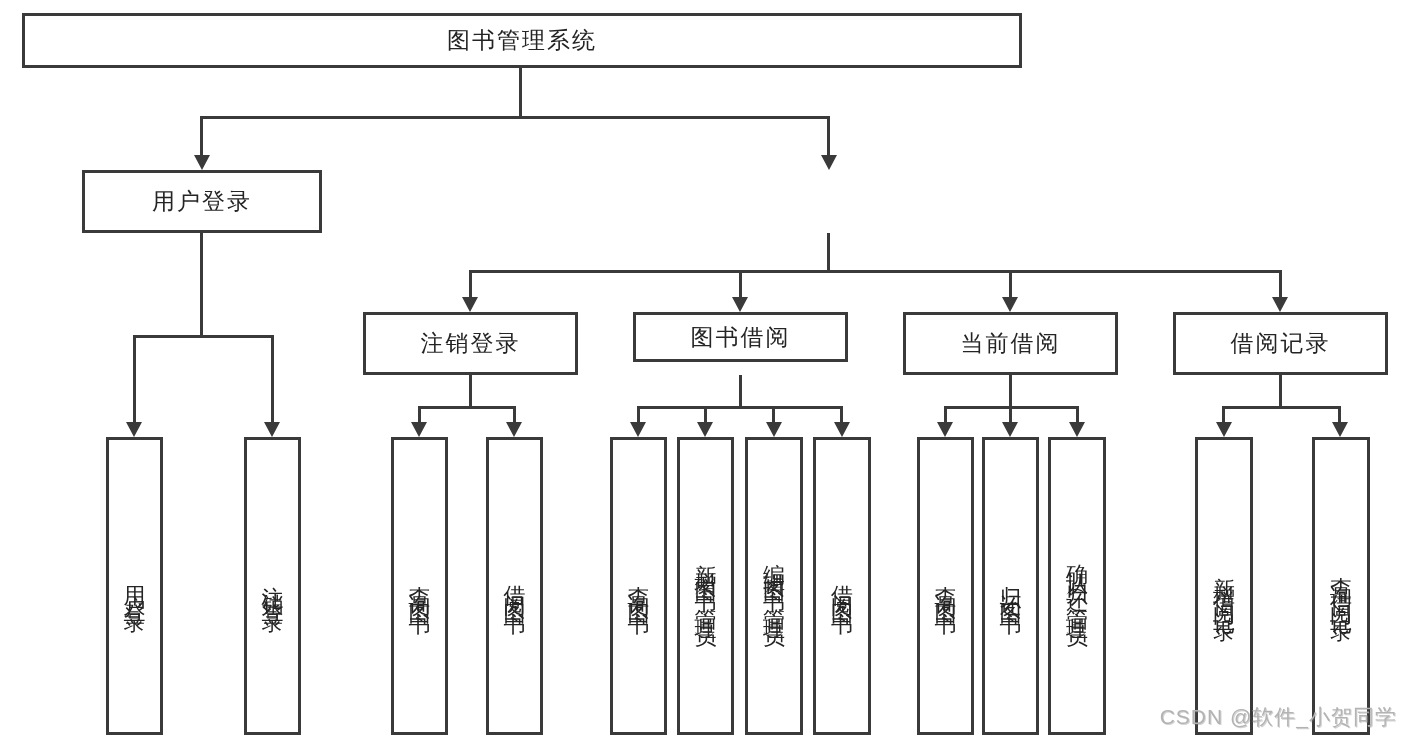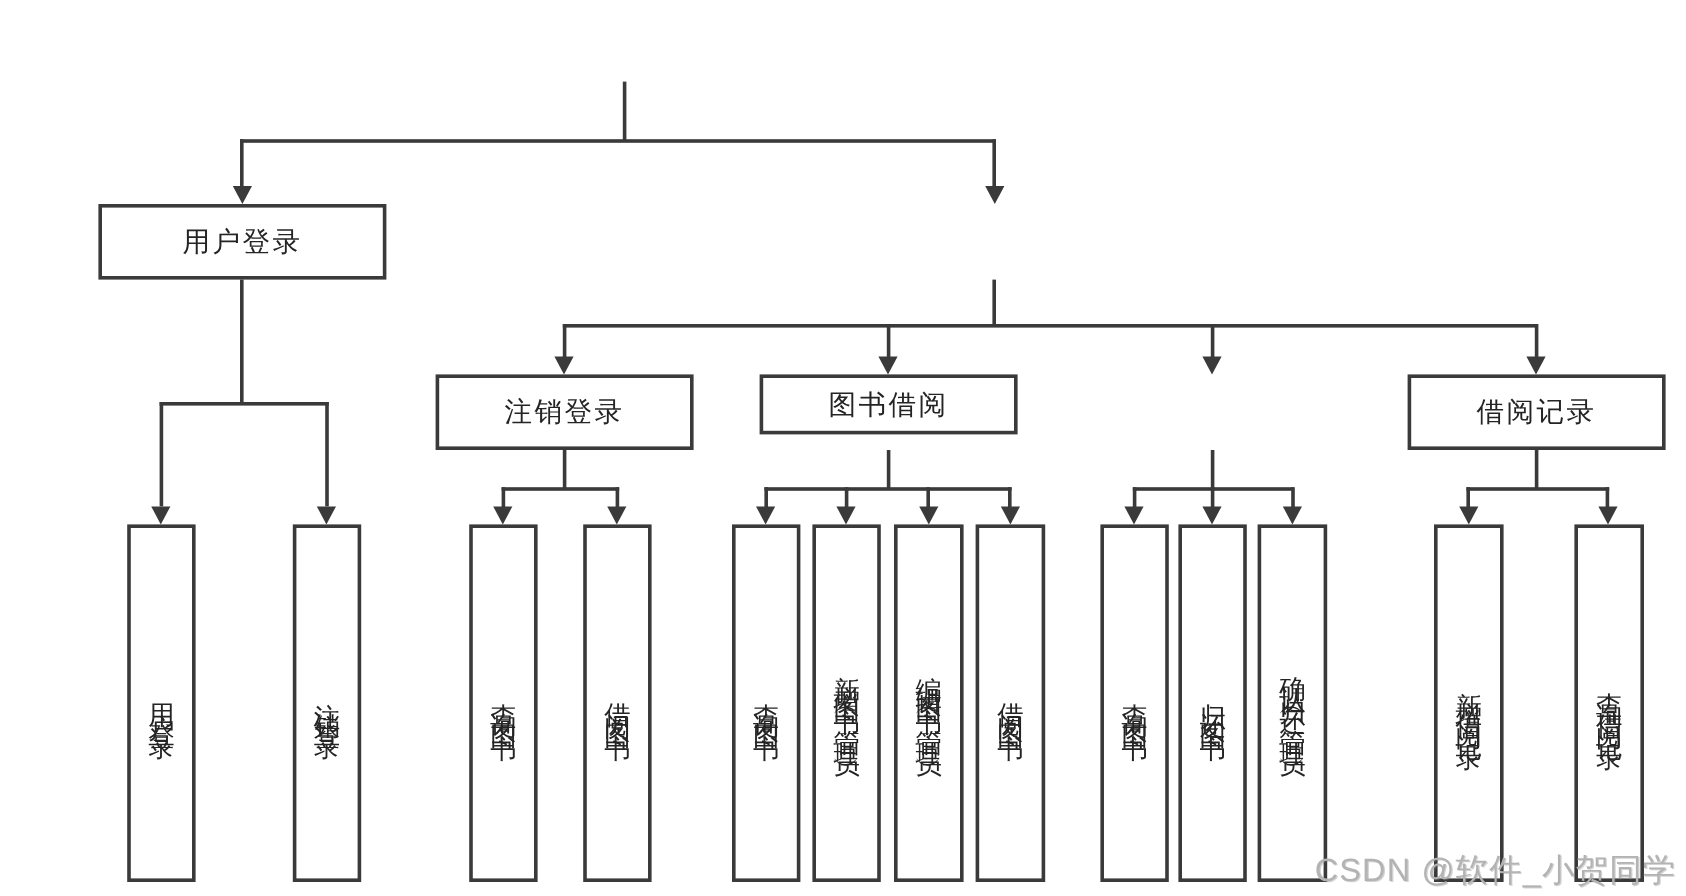--- a/index.html
+++ b/index.html
@@ -18,30 +18,33 @@
     font-size:22px; line-height:1; letter-spacing:9px; color:#242424;
   }
   .hline { position:absolute; height:3px; background:#3a3a3a; }
   .vline { position:absolute; width:3px; background:#3a3a3a; }
   .arrow {
     position:absolute; width:0; height:0;
     border-left:8px solid transparent; border-right:8px solid transparent;
     border-top:15px solid #3a3a3a;
   }
   .watermark {
-    position:absolute; right:8px; bottom:4px; font-size:27px;
+    position:absolute; right:8px; bottom:16px; font-size:21px;
     color:#b3b3b3; letter-spacing:1px; z-index:5; white-space:nowrap;
     text-shadow:1px 1px 0 rgba(130,130,130,0.35);
   }
 </style>
 </head>
 <body>
 
 <div class="canvas">
 
+  <div class="node" style="left:22px;top:13px;width:1000px;height:55px">
+    <span class="hlbl">图书管理系统</span>
+  </div>
 
   <div class="vline" style="left:519px;top:68px;height:50px"></div>
   <div class="hline" style="left:200px;top:116px;width:630px"></div>
   <div class="vline" style="left:200px;top:116px;height:40px"></div>
   <div class="arrow" style="left:194px;top:155px"></div>
   <div class="vline" style="left:827px;top:116px;height:40px"></div>
   <div class="arrow" style="left:821px;top:155px"></div>
 
   <div class="node" style="left:82px;top:170px;width:240px;height:63px">
     <span class="hlbl">用户登录</span>
@@ -63,20 +66,23 @@
   <div class="vline" style="left:1009px;top:270px;height:28px"></div>
   <div class="arrow" style="left:1002px;top:297px"></div>
   <div class="vline" style="left:1279px;top:270px;height:28px"></div>
   <div class="arrow" style="left:1272px;top:297px"></div>
 
   <div class="node" style="left:363px;top:312px;width:215px;height:63px">
     <span class="hlbl">注销登录</span>
   </div>
   <div class="node" style="left:633px;top:312px;width:215px;height:50px">
     <span class="hlbl">图书借阅</span>
+  </div>
+  <div class="node" style="left:903px;top:312px;width:215px;height:63px">
+    <span class="hlbl">当前借阅</span>
   </div>
   <div class="node" style="left:1173px;top:312px;width:215px;height:63px">
     <span class="hlbl">借阅记录</span>
   </div>
 
   <div class="vline" style="left:469px;top:375px;height:33px"></div>
   <div class="hline" style="left:418px;top:406px;width:98px"></div>
   <div class="vline" style="left:418px;top:406px;height:17px"></div>
   <div class="arrow" style="left:411px;top:422px"></div>
   <div class="vline" style="left:513px;top:406px;height:17px"></div>

